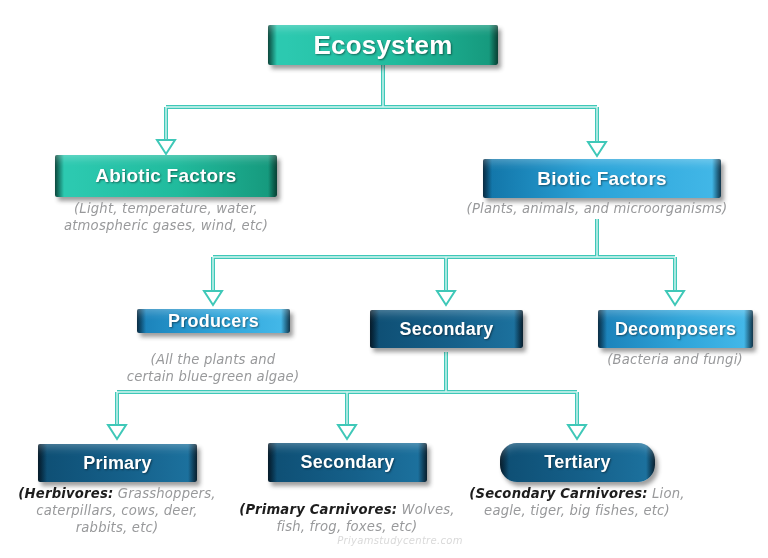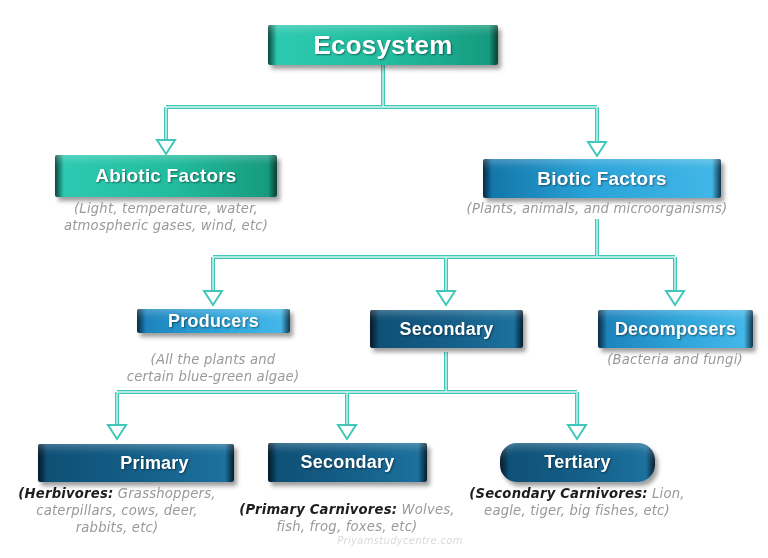--- a/index.html
+++ b/index.html
@@ -88,21 +88,21 @@
   <div class="node n-green fz19" style="left:55px;top:155px;width:222px;height:42px;">Abiotic Factors</div>
 
   <div class="node n-blue fz19" style="left:483px;top:159px;width:238px;height:39px;">Biotic Factors</div>
 
   <div class="node n-lblue fz18" style="left:137px;top:309px;width:153px;height:24px;">Producers</div>
 
   <div class="node n-navy fz18" style="left:370px;top:310px;width:153px;height:38px;">Secondary</div>
 
   <div class="node n-lblue fz18" style="left:598px;top:310px;width:155px;height:38px;">Decomposers</div>
 
-  <div class="node n-navy fz18" style="left:38px;top:444px;width:159px;height:38px;padding-left:37px;">Primary</div>
+  <div class="node n-navy fz18" style="left:38px;top:444px;width:159px;height:38px;">Primary</div>
 
   <div class="node n-navy fz18" style="left:268px;top:443px;width:159px;height:39px;">Secondary</div>
 
   <div class="node n-navy fz18" style="left:500px;top:443px;width:155px;height:39px;border-radius:17px;">Tertiary</div>
 
   <div class="caption" style="left:36px;top:201px;width:260px;">
     <div>(Light, temperature, water,</div>
     <div>atmospheric gases, wind, etc)</div>
   </div>
 

